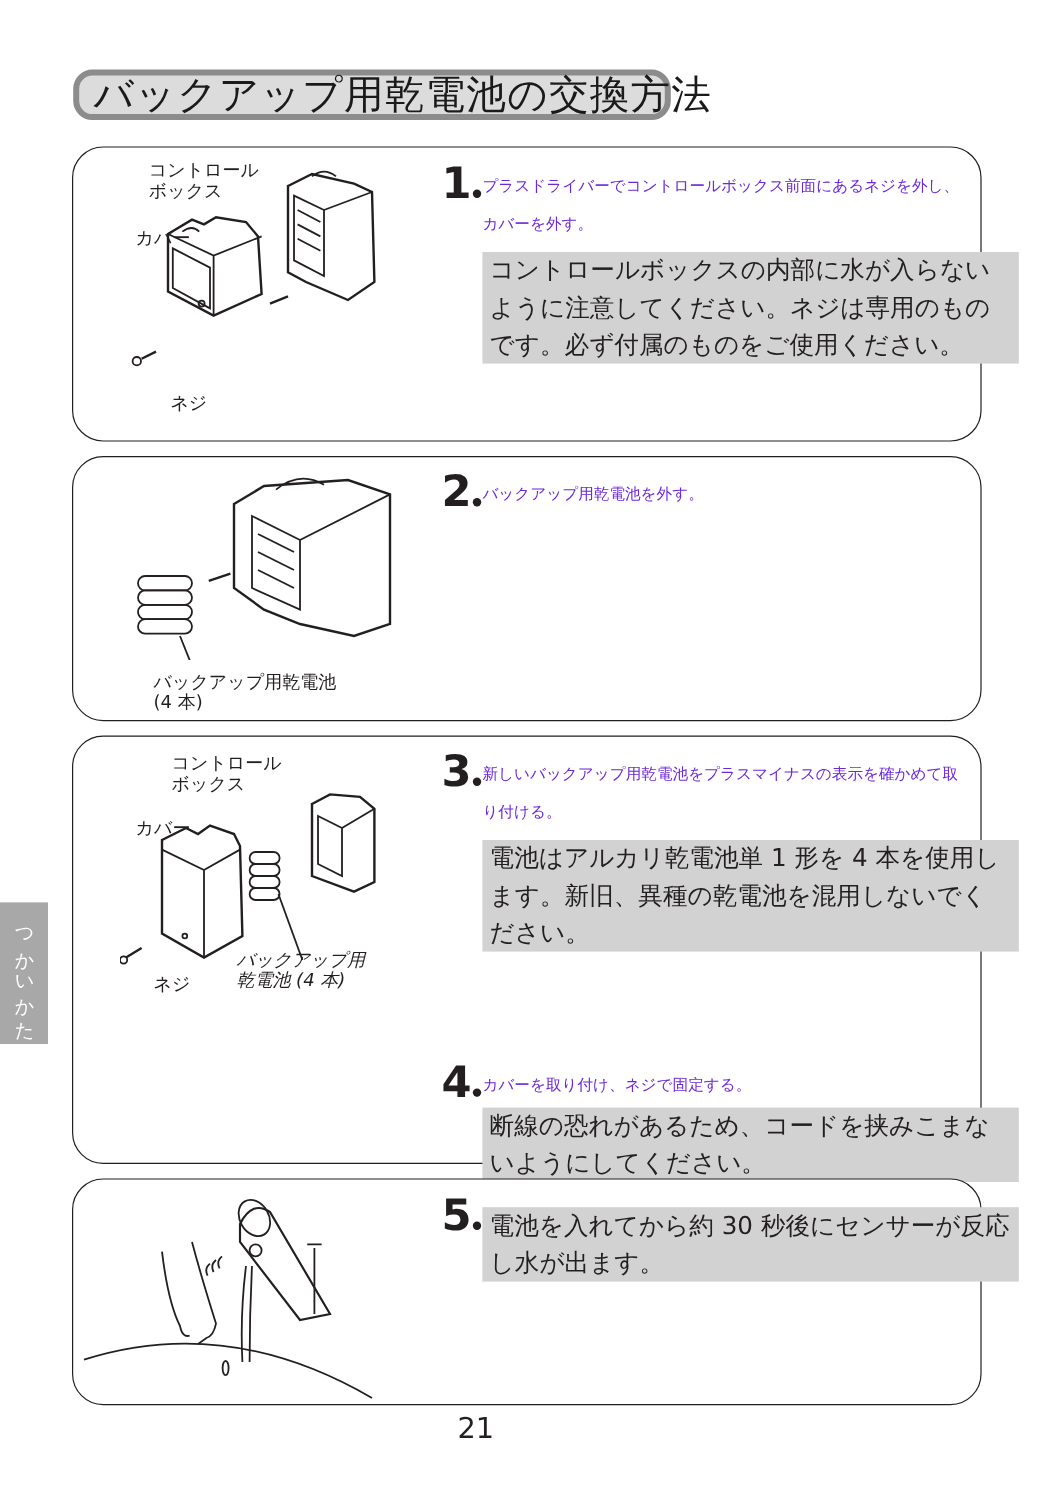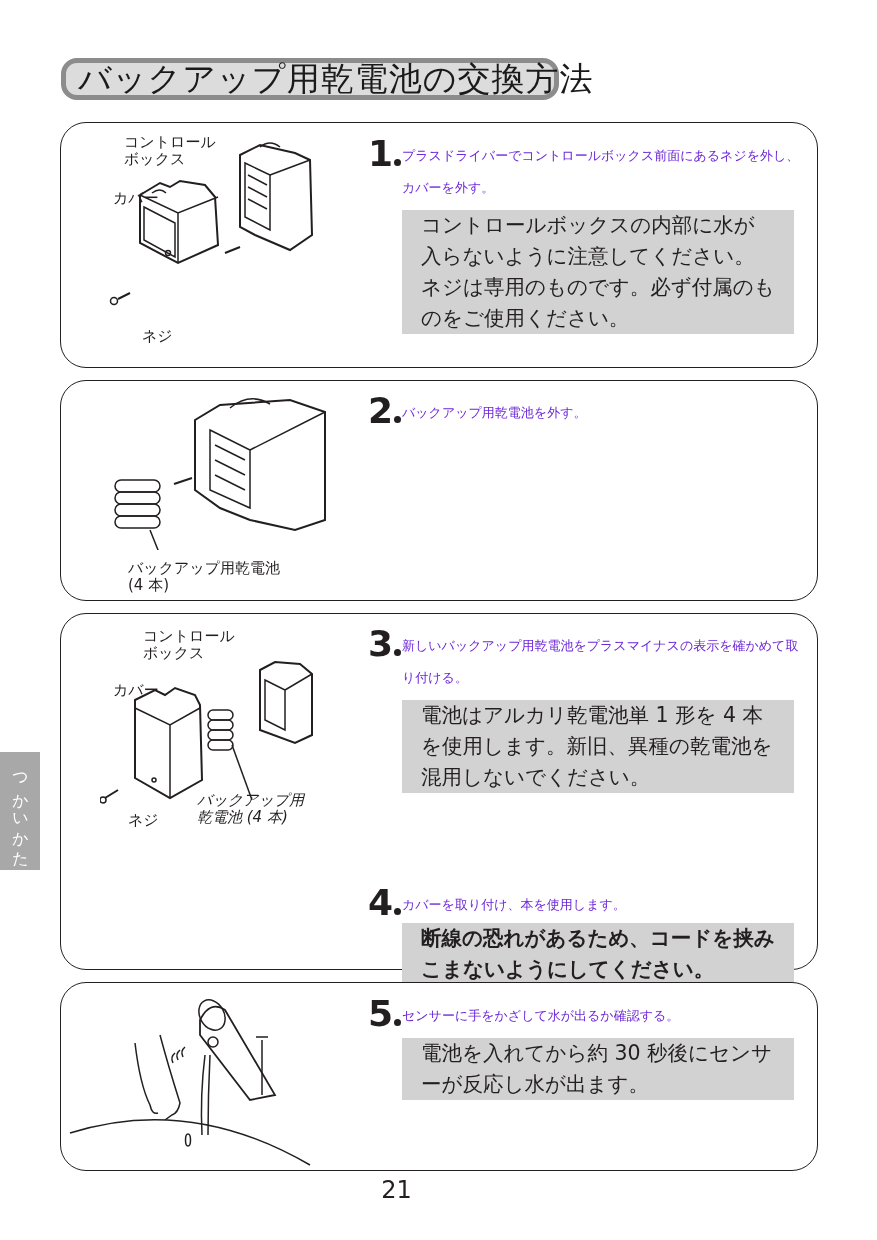--- a/index.html
+++ b/index.html
@@ -26,22 +26,22 @@
     .step { position: absolute; left: 368px; width: 440px; }
     .step-num {
       position: absolute; left: 0; top: -4px; font-size: 36px; font-weight: bold;
       font-family: "DejaVu Sans", sans-serif; color: #231f20; line-height: 36px;
     }
     .step-num .dot { display: inline-block; width: 7px; height: 7px; border-radius: 50%; background:#231f20; margin-left: 1px; }
     .step-text {
       margin-left: 34px; font-size: 13px; line-height: 32px; color: #6d28d9;
     }
     .note {
-      margin-left: 34px; margin-top: 6px; background: #d2d2d2; padding: 0 19px;
-      font-size: 20.5px; line-height: 31px; color: #231f20; width: 392px; box-sizing: border-box;
+      margin-left: 34px; margin-top: 6px; background: #d2d2d2; padding: 0 6px;
+      font-size: 20.5px; line-height: 31px; color: #231f20; width: 447px; box-sizing: border-box;
     }
 
     .fig { position: absolute; }
     .fig svg { display: block; }
     .label { position: absolute; font-size: 15px; line-height: 17px; color: #231f20; white-space: nowrap; }
 
     .side-tab {
       position: absolute; left: 0; top: 752px; width: 40px; height: 118px;
       background: #a8a8a8; color: #ffffff; display: flex; justify-content: center; align-items: center;
     }
@@ -136,22 +136,22 @@
 <div class="label" style="left:128px;top:812px;">ネジ</div>
 
 <div class="step" style="top:630px;">
   <div class="step-num"><span>3</span><span class="dot"></span></div>
   <div class="step-text">新しいバックアップ用乾電池をプラスマイナスの表示を確かめて取り付ける。</div>
   <div class="note">電池はアルカリ乾電池単 1 形を 4 本を使用します。新旧、異種の乾電池を混用しないでください。</div>
 </div>
 
 <div class="step" style="top:889px;">
   <div class="step-num"><span>4</span><span class="dot"></span></div>
-  <div class="step-text">カバーを取り付け、本を使用します。</div>
-  <div class="note" style="margin-top:2px;font-weight:bold;">断線の恐れがあるため、コードを挟みこまないようにしてください。</div>
+  <div class="step-text">カバーを取り付け、ネジで固定する。</div>
+  <div class="note" style="margin-top:2px;">断線の恐れがあるため、コードを挟みこまないようにしてください。</div>
 </div>
 
 <div class="panel p4"></div>
 <div class="fig" style="left:60px;top:985px;">
   <svg width="300" height="185" viewBox="0 0 300 185">
     <g fill="none" stroke="#231f20" stroke-width="1.5">
       <path d="M10 148 Q130 110 250 180"></path>
       <path d="M140 35 Q150 15 165 25 L215 110 L190 115 L140 50 Z" fill="#fff" stroke-width="1.8"></path>
       <ellipse cx="152" cy="30" rx="12" ry="16" transform="rotate(-30 152 30)"></ellipse>
       <circle cx="153" cy="57" r="5"></circle>
@@ -159,21 +159,20 @@
       <path d="M145 70 Q140 110 142 150 M150 70 Q148 110 148 150"></path>
       <path d="M75 58 Q80 100 90 120 Q92 130 98 128 M100 50 Q108 80 120 118 Q118 128 112 130 L105 135"></path>
       <path d="M125 62 Q120 66 123 72 M120 65 Q115 69 118 75 M115 68 Q110 72 113 78"></path>
       <ellipse cx="128" cy="155" rx="2.5" ry="6"></ellipse>
     </g>
   </svg>
 </div>
 
 <div class="step" style="top:1000px;">
   <div class="step-num"><span>5</span><span class="dot"></span></div>
-  <div class="step-text">センサーに手をかざして水が出るか確認する。</div>
   <div class="note">電池を入れてから約 30 秒後にセンサーが反応し水が出ます。</div>
 </div>
 
 <div class="side-tab">
   <span>つかいかた</span>
 </div>
 
 <div class="page-no">21</div>
 
 </body></html>

